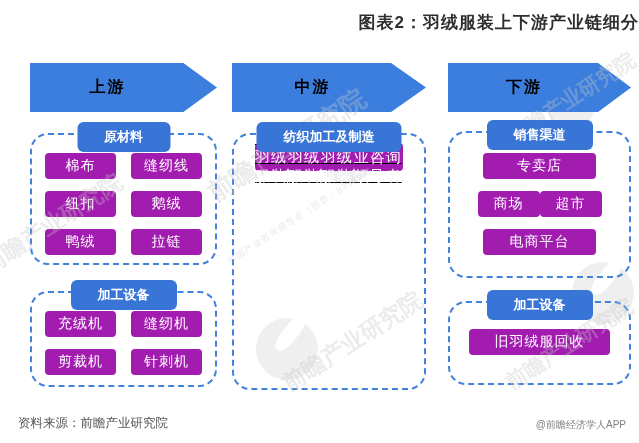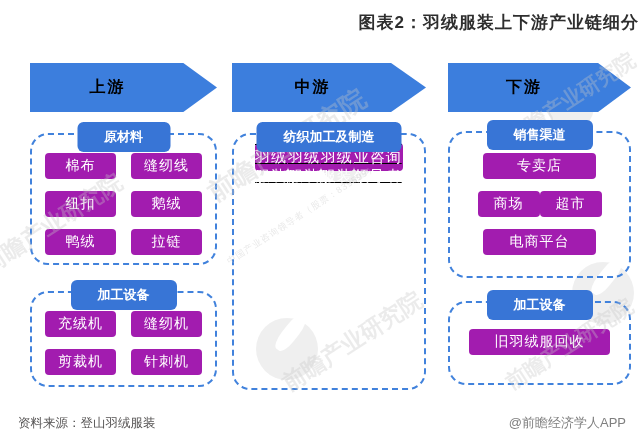--- a/index.html
+++ b/index.html
@@ -52,21 +52,21 @@
   .col3 .g-sales{top:68px;height:147px;}
   .col3 .g-after{top:238px;height:84px;}
   .rows{display:flex;flex-direction:column;align-items:center;gap:12px;padding-top:20px;}
   .row-pair{display:flex;justify-content:center;}
   .w112{width:113px;}
   .w62{width:62px;}
   .w128{width:141px;}
   .g-after .rows{padding-top:26px;}
   
   .src{position:absolute;left:18px;bottom:11px;font-size:12.5px;color:#565454;}
-  .credit{position:absolute;right:13px;bottom:11px;font-size:13px;color:#7f7f7f;}
+  .credit{position:absolute;right:13px;bottom:11px;font-size:10px;color:#7f7f7f;}
   
   .wm{position:absolute;color:#c7c7c7;opacity:.34;white-space:nowrap;
       transform:rotate(-33deg);pointer-events:none;z-index:1;font-weight:700;}
   .wm-a{left:196px;top:128px;font-size:26px;}
   .wm-b{left:498px;top:84px;font-size:21px;}
   .wm-c{left:272px;top:326px;font-size:23px;}
   .wm-d{left:496px;top:330px;font-size:21px;}
   .wm-f{left:-28px;top:208px;font-size:23px;}
   .wm-tag{left:214px;top:208px;font-size:9px;opacity:.4;font-weight:400;letter-spacing:1px;}
   .wm-logo{position:absolute;border-radius:50%;background:#d6d6d6;opacity:.38;pointer-events:none;}
@@ -159,16 +159,16 @@
     </div>
 
     <div class="group g-after">
       <div class="group-header">加工设备</div>
       <div class="rows">
         <div class="item w128">旧羽绒服回收</div>
       </div>
     </div>
   </div>
 
-  <div class="src">资料来源：登山羽绒服装</div>
+  <div class="src">资料来源：前瞻产业研究院</div>
   <div class="credit">@前瞻经济学人APP</div>
 
 </div>
 
 </body></html>

